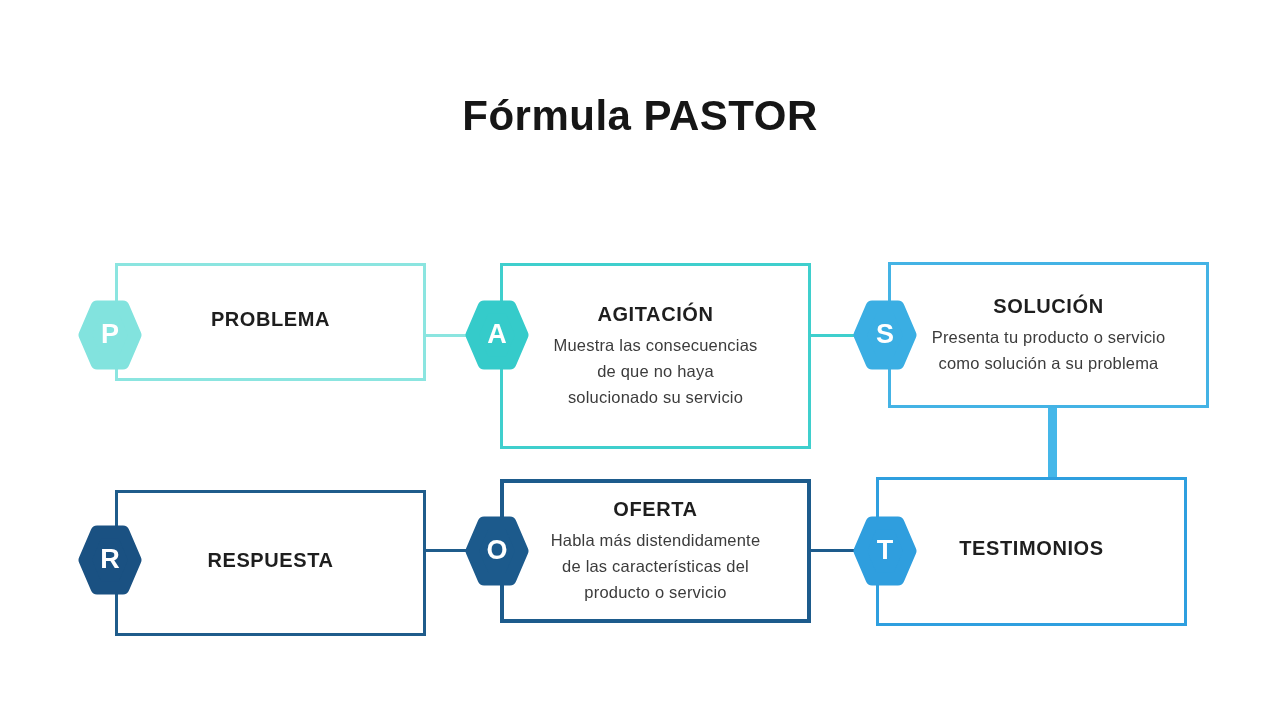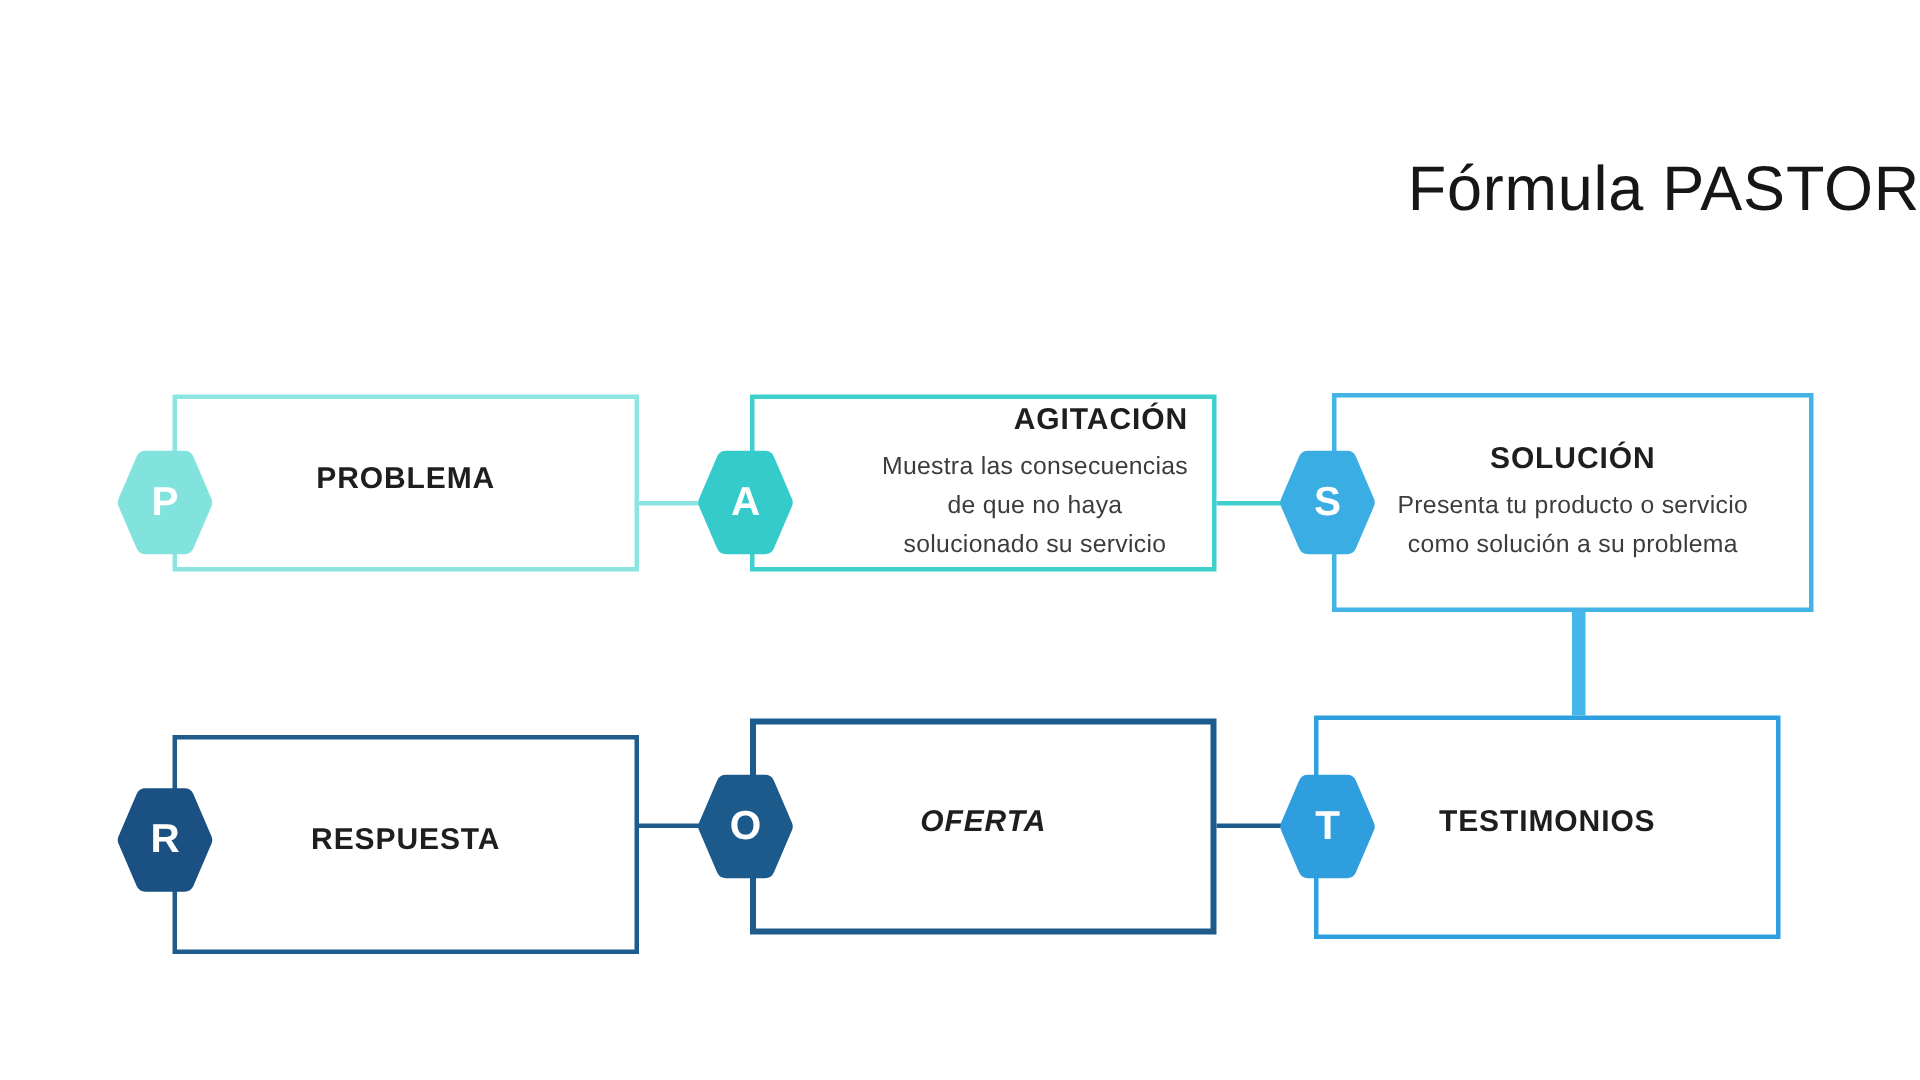--- a/index.html
+++ b/index.html
@@ -9,44 +9,44 @@
   .stage {
     position: relative;
     width: 1280px;
     height: 720px;
     background: #ffffff;
     overflow: hidden;
   }
 
   .title {
     position: absolute;
-    top: 102px;
+    top: 92px;
     left: 0;
     width: 100%;
-    text-align: right;
+    text-align: center;
     font-size: 42px;
-    font-weight: 400;
+    font-weight: 700;
     color: #161616;
     letter-spacing: 0.5px;
   }
 
   .card {
     position: absolute;
     background: #ffffff;
     border: 3px solid #cccccc; 
     display: flex;
     flex-direction: column;
     justify-content: center;
     align-items: center;
     text-align: center;
     padding: 6px 16px;
     z-index: 2;
   }
   .card-problema    { left: 115px; top: 263px; width: 311px; height: 118px; }
-  .card-agitacion   { left: 500px; top: 263px; width: 311px; height: 118px; align-items: flex-end; }
+  .card-agitacion   { left: 500px; top: 263px; width: 311px; height: 186px; }
   .card-solucion    { left: 888px; top: 262px; width: 321px; height: 146px; padding: 6px 10px; }
   .card-respuesta   { left: 115px; top: 490px; width: 311px; height: 146px; }
   .card-oferta      { left: 500px; top: 479px; width: 311px; height: 144px; border-width: 4px; }
   .card-testimonios { left: 876px; top: 477px; width: 311px; height: 149px; }
 
   .card-heading {
     font-size: 20px;
     font-weight: 700;
     color: #1e1e1e;
     letter-spacing: 0.6px;
@@ -123,22 +123,25 @@
   <div class="card card-solucion" style="border-color: rgb(68, 179, 229);">
     <div class="card-heading">SOLUCIÓN</div>
     <div class="card-body">Presenta tu producto o servicio
 como solución a su problema</div>
   </div>
 
   <div class="card card-respuesta" style="border-color: rgb(31, 92, 139);">
     <div class="card-heading">RESPUESTA</div>
   </div>
 
-  <div class="card card-oferta" style="border-color: rgb(29, 91, 140); font-style: italic;">
+  <div class="card card-oferta" style="border-color: rgb(29, 91, 140);">
     <div class="card-heading">OFERTA</div>
+    <div class="card-body">Habla más distendidamente
+de las características del
+producto o servicio</div>
   </div>
 
   <div class="card card-testimonios" style="border-color: rgb(46, 159, 223);">
     <div class="card-heading">TESTIMONIOS</div>
   </div>
 
   <div class="badge badge-p">
     <svg viewBox="0 0 64 70" aria-hidden="true">
         <polygon points="19,7 45,7 57,35 45,63 19,63 7,35" style="fill: rgb(130, 227, 222); stroke: rgb(130, 227, 222);"></polygon>
       </svg>

